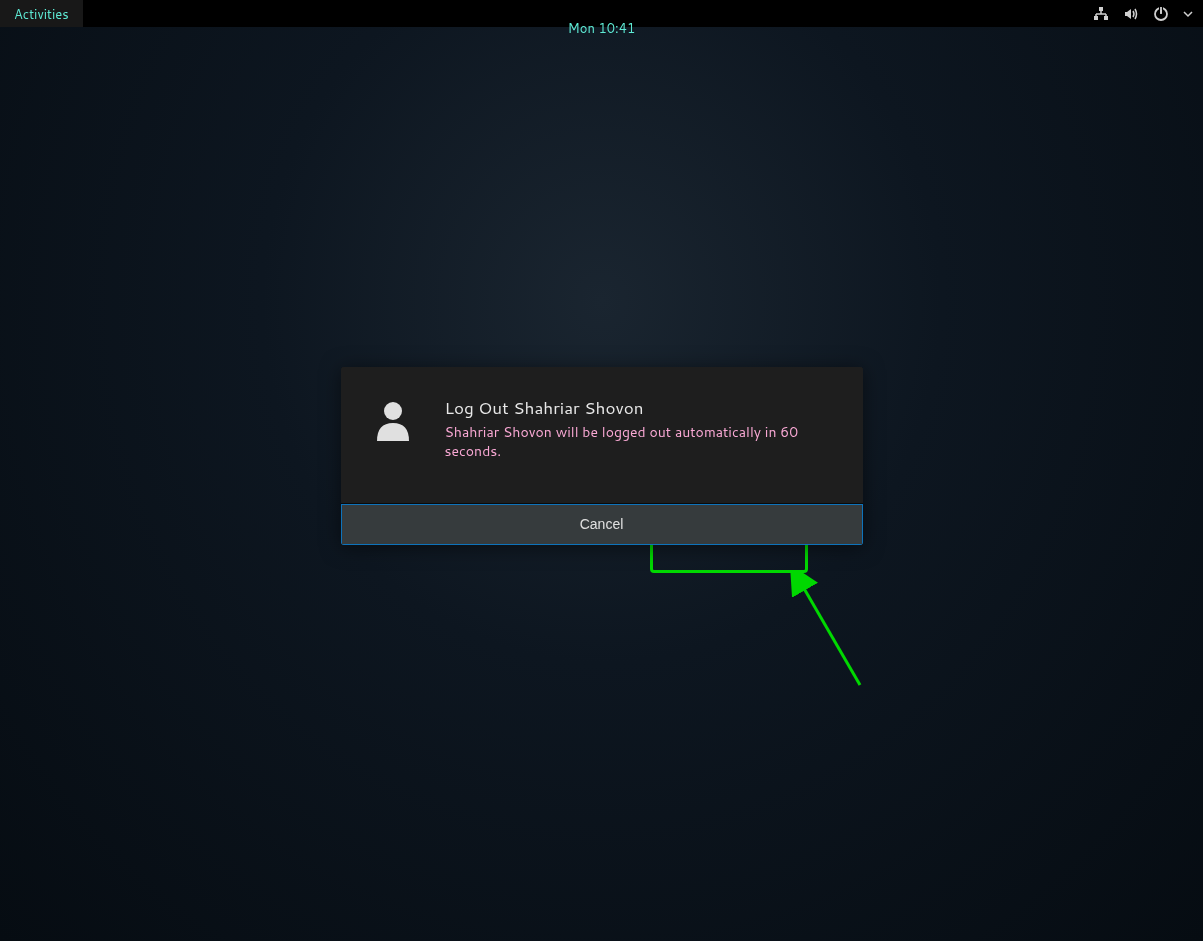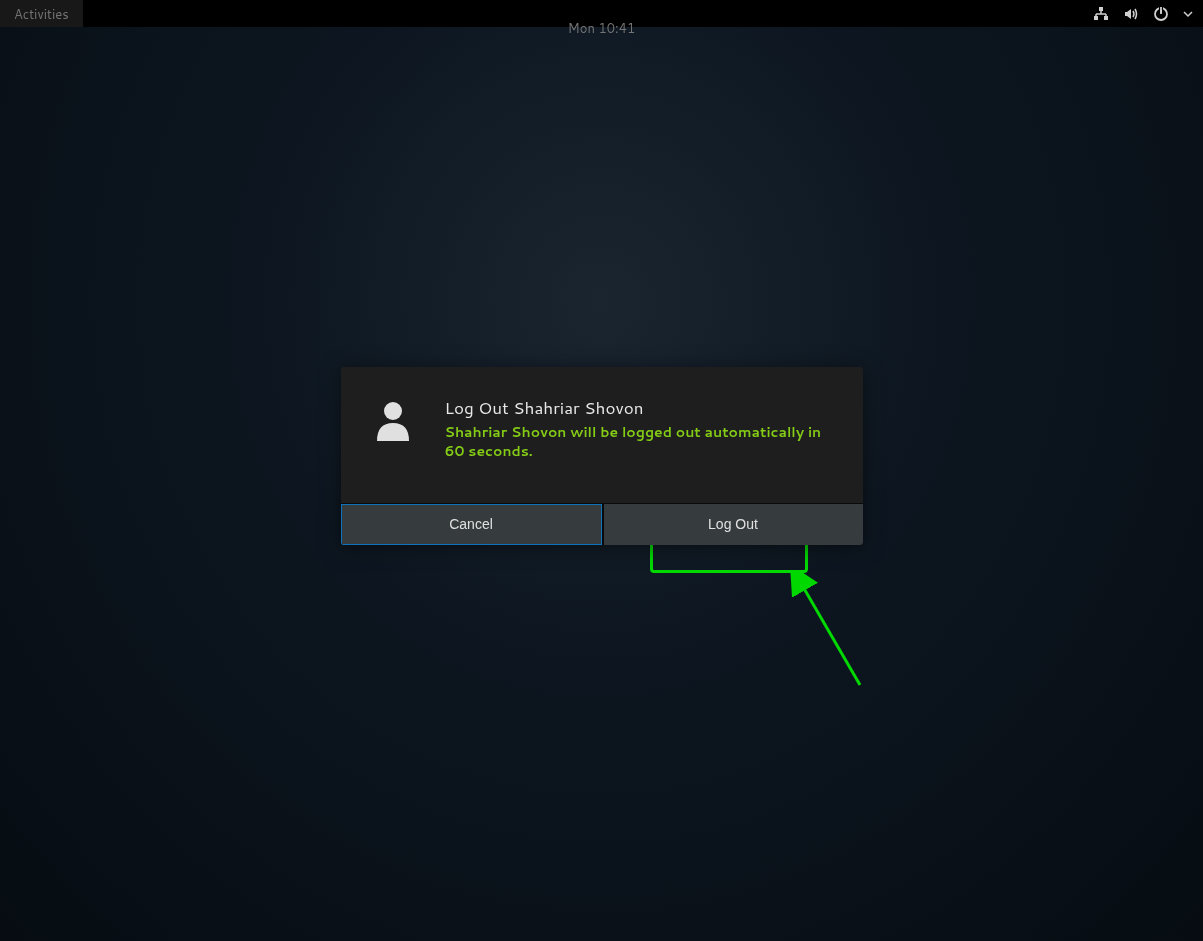--- a/index.html
+++ b/index.html
@@ -28,21 +28,21 @@
     
     .top-bar {
       position: absolute;
       top: 0;
       left: 0;
       right: 0;
       height: 27px;
       background: #000000;
       display: flex;
       align-items: center;
-      color: #737373;
+      color: #5eead4;
       font-size: 13px;
       font-weight: 500;
       z-index: 100;
     }
     
     .activities-btn {
       padding: 0 14px;
       height: 100%;
       display: flex;
       align-items: center;
@@ -115,24 +115,24 @@
     }
     
     .dialog-title {
       color: #e8e8e8;
       font-size: 17px;
       font-weight: 400;
       margin-bottom: 4px;
     }
     
     .dialog-msg {
-      color: #84cc16;
+      color: #f9a8d4;
       font-size: 14px;
       line-height: 1.35;
-      font-weight: 700;
+      font-weight: 400;
     }
     
     .dialog-buttons {
       display: flex;
       height: 42px;
       gap: 2px;
       background: #0a0a0a;
       border-top: 1px solid #0a0a0a;
       justify-content: flex-end;
     }
@@ -225,23 +225,20 @@
       </div>
       <div class="dialog-text">
         <div class="dialog-title">Log Out Shahriar Shovon</div>
         <div class="dialog-msg">Shahriar Shovon will be logged out automatically in 60 seconds.</div>
       </div>
     </div>
     <div class="dialog-buttons">
       <button class="dialog-btn cancel">
         <span>Cancel</span>
       </button>
-      <button class="dialog-btn">
-        <span>Log Out</span>
-      </button>
     </div>
   </div>
 </div>
 
 <div class="highlight-box" style="left: 650px; top: 523px; width: 158px; height: 50px;"></div>
 
 <svg class="annotation-arrow" style="left: 790px; top: 573px; width: 80px; height: 120px;">
   <defs>
     <marker id="arrowhead" markerWidth="10" markerHeight="10" refX="2" refY="5" orient="auto">
       <path d="M0 0 L10 5 L0 10 Z" fill="#00d800"></path>

